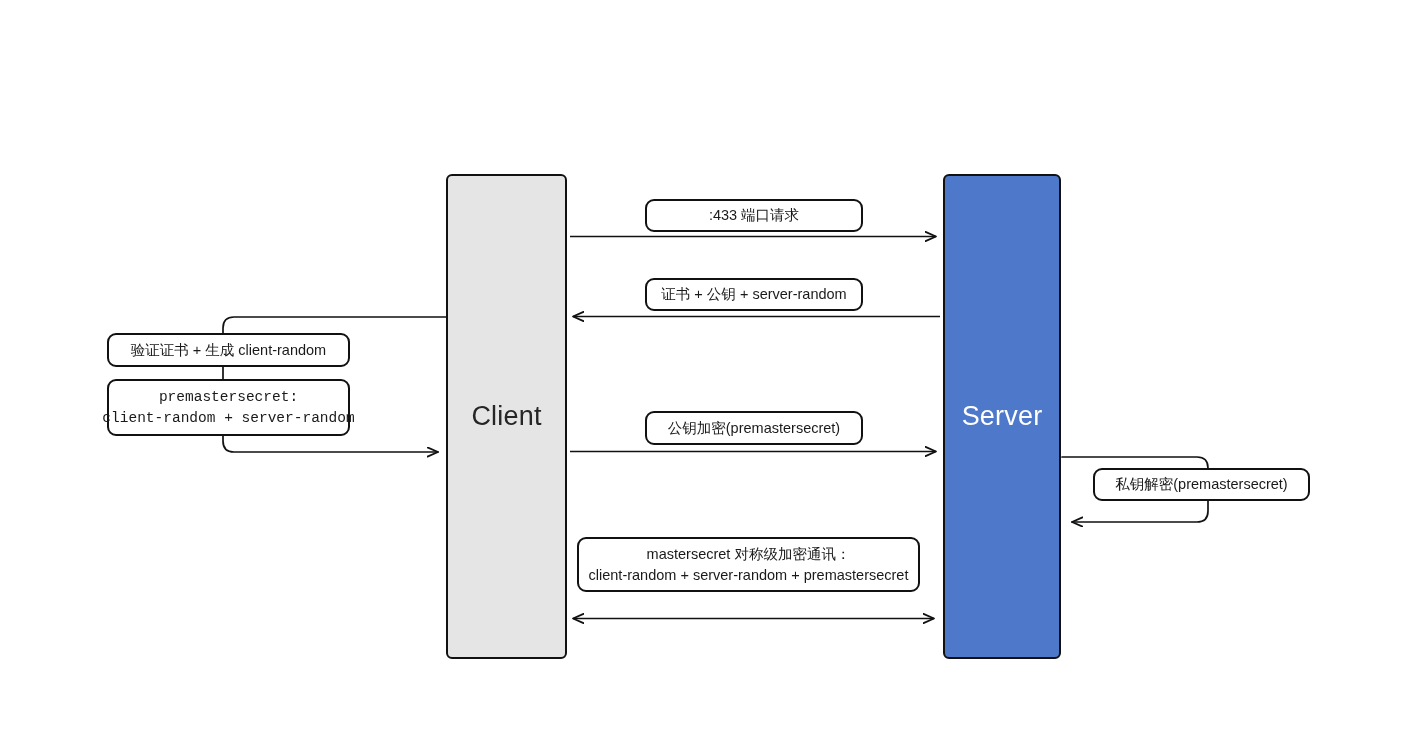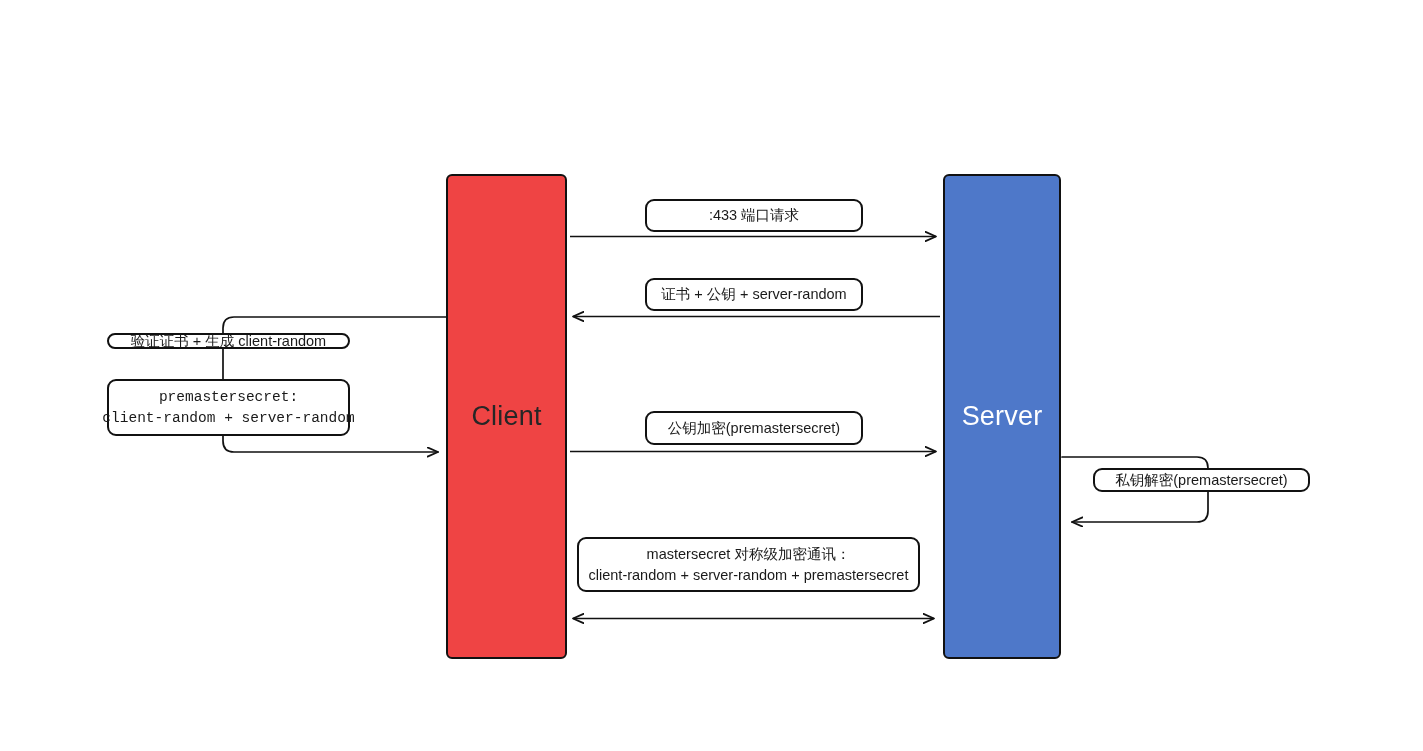--- a/index.html
+++ b/index.html
@@ -41,21 +41,21 @@
     font-size: 27px;
     line-height: 1.1;
     letter-spacing: 0.2px;
     white-space: nowrap;
   }
   #actor-client {
     left: 446px;
     top: 174px;
     width: 121px;
     height: 485px;
-    background: #ef4444;
+    background: #e5e5e5;
   }
   #actor-client .actor-label { color: #262626; }
   #actor-server {
     left: 943px;
     top: 174px;
     width: 118px;
     height: 485px;
     background: #4e78c9;
     text-align: center;
   }
@@ -75,24 +75,24 @@
     font-size: 14.5px;
     line-height: 1.42;
     color: #1a1a1a;
     padding: 3px 10px;
     white-space: nowrap;
   }
   .note .line2 { display: block; }
 
   #note-port      { left: 645px; top: 199px;  width: 218px; height: 33px; }
   #note-cert      { left: 645px; top: 278px;  width: 218px; height: 33px; }
-  #note-verify    { left: 107px; top: 333px;  width: 243px; height: 16px; }
+  #note-verify    { left: 107px; top: 333px;  width: 243px; height: 34px; }
   #note-premaster { left: 107px; top: 379px;  width: 243px; height: 57px; font-family: Liberation Mono, monospace; }
   #note-pubenc    { left: 645px; top: 411px;  width: 218px; height: 34px; }
-  #note-privdec   { left: 1093px; top: 468px; width: 217px; height: 24px; }
+  #note-privdec   { left: 1093px; top: 468px; width: 217px; height: 33px; }
   #note-master    { left: 577px; top: 537px;  width: 343px; height: 55px; }
 </style>
 </head>
 <body>
 
 <div id="diagram-root">
 
   <svg class="layer" viewBox="0 0 1423 751">
     <defs>
       <marker id="arrowEnd" markerWidth="13" markerHeight="13" refX="11" refY="5.2" orient="auto" markerUnits="userSpaceOnUse">

